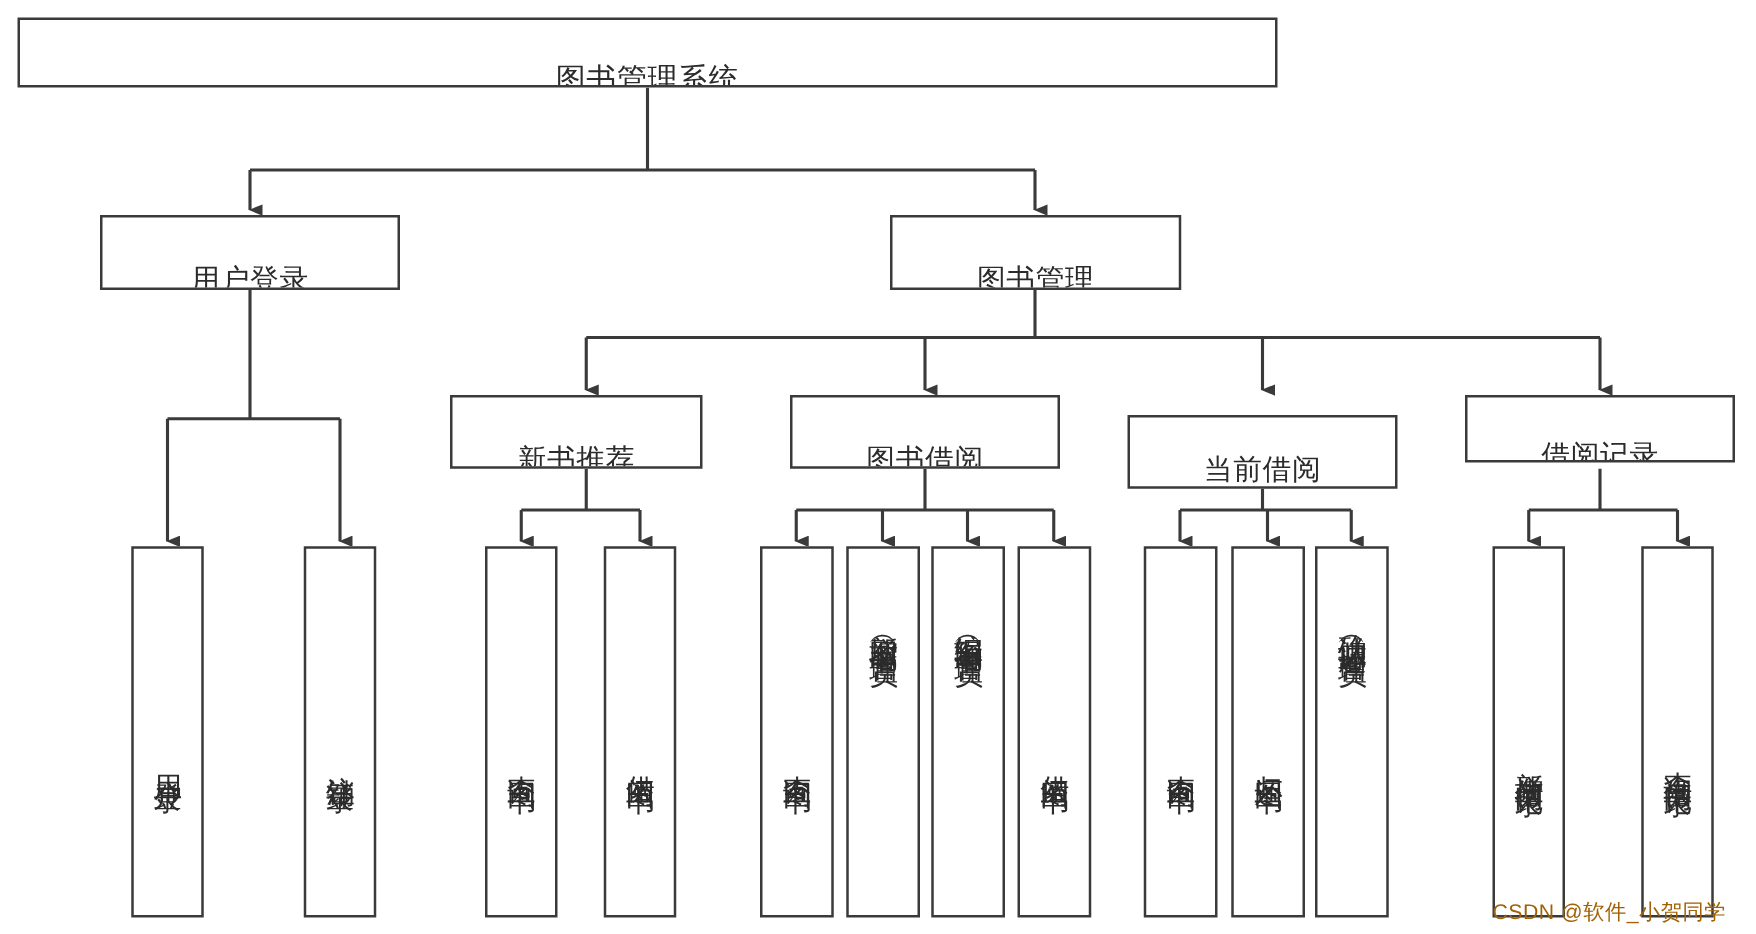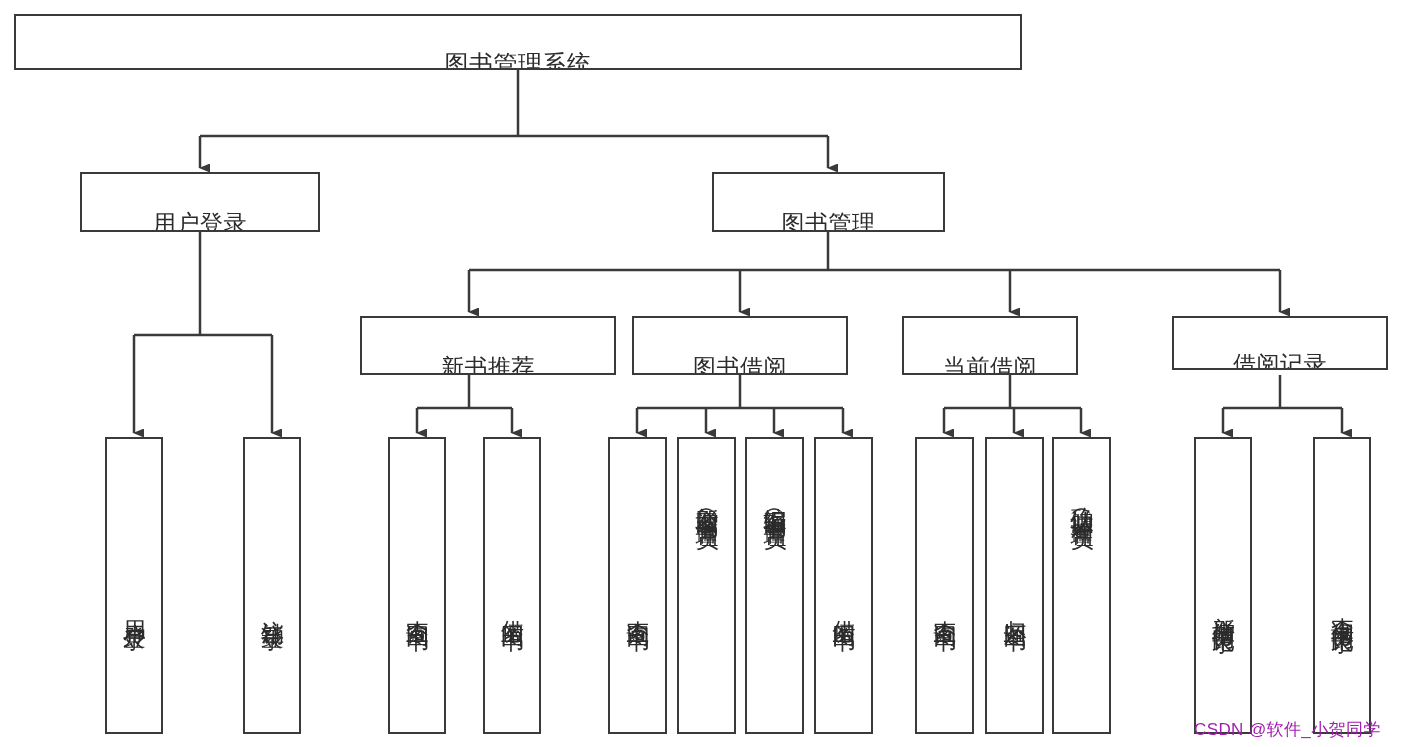--- a/index.html
+++ b/index.html
@@ -139,27 +139,27 @@
   <div id="nodes-layer">
       <div class="node-box horizontal root" style="left: 14px; top: 14px; width: 1008px; height: 56px;">
         <span class="node-label">图书管理系统</span>
       </div>
       <div class="node-box horizontal" style="left: 80px; top: 172px; width: 240px; height: 60px;">
         <span class="node-label">用户登录</span>
       </div>
       <div class="node-box horizontal" style="left: 712px; top: 172px; width: 233px; height: 60px; justify-content: center;">
         <span class="node-label">图书管理</span>
       </div>
-      <div class="node-box horizontal" style="left: 360px; top: 316px; width: 256px; height: 59px;">
+      <div class="node-box horizontal" style="left: 360px; top: 316px; width: 202px; height: 59px;">
         <span class="node-label">新书推荐</span>
       </div>
       <div class="node-box horizontal" style="left: 632px; top: 316px; width: 216px; height: 59px;">
         <span class="node-label">图书借阅</span>
       </div>
-      <div class="node-box horizontal" style="left: 902px; top: 316px; width: 176px; height: 59px;">
+      <div class="node-box horizontal" style="left: 902px; top: 332px; width: 216px; height: 59px; align-items: flex-end;">
         <span class="node-label">当前借阅</span>
       </div>
       <div class="node-box horizontal" style="left: 1172px; top: 316px; width: 216px; height: 54px;">
         <span class="node-label">借阅记录</span>
       </div>
       <div class="node-box vertical centered" style="left: 105px; top: 437px; width: 58px; height: 297px;">
         <span class="node-label">用户登录</span>
       </div>
       <div class="node-box vertical centered" style="left: 243px; top: 437px; width: 58px; height: 297px;">
         <span class="node-label">注销登录</span>
@@ -192,15 +192,15 @@
         <span class="node-label">确认归还（管理员）</span>
       </div>
       <div class="node-box vertical centered" style="left: 1194px; top: 437px; width: 58px; height: 297px;">
         <span class="node-label">新增借阅记录</span>
       </div>
       <div class="node-box vertical centered" style="left: 1313px; top: 437px; width: 58px; height: 297px;">
         <span class="node-label">查询借阅记录</span>
       </div>
     </div>
 
-  <div id="watermark" style="left: 1194px; top: 718px; color: #a21caf; text-align: right;">CSDN @软件_小贺同学</div>
+  <div id="watermark" style="left: 1194px; top: 718px; color: #a16207; text-align: right;">CSDN @软件_小贺同学</div>
 
 </div>
 
 </body></html>

